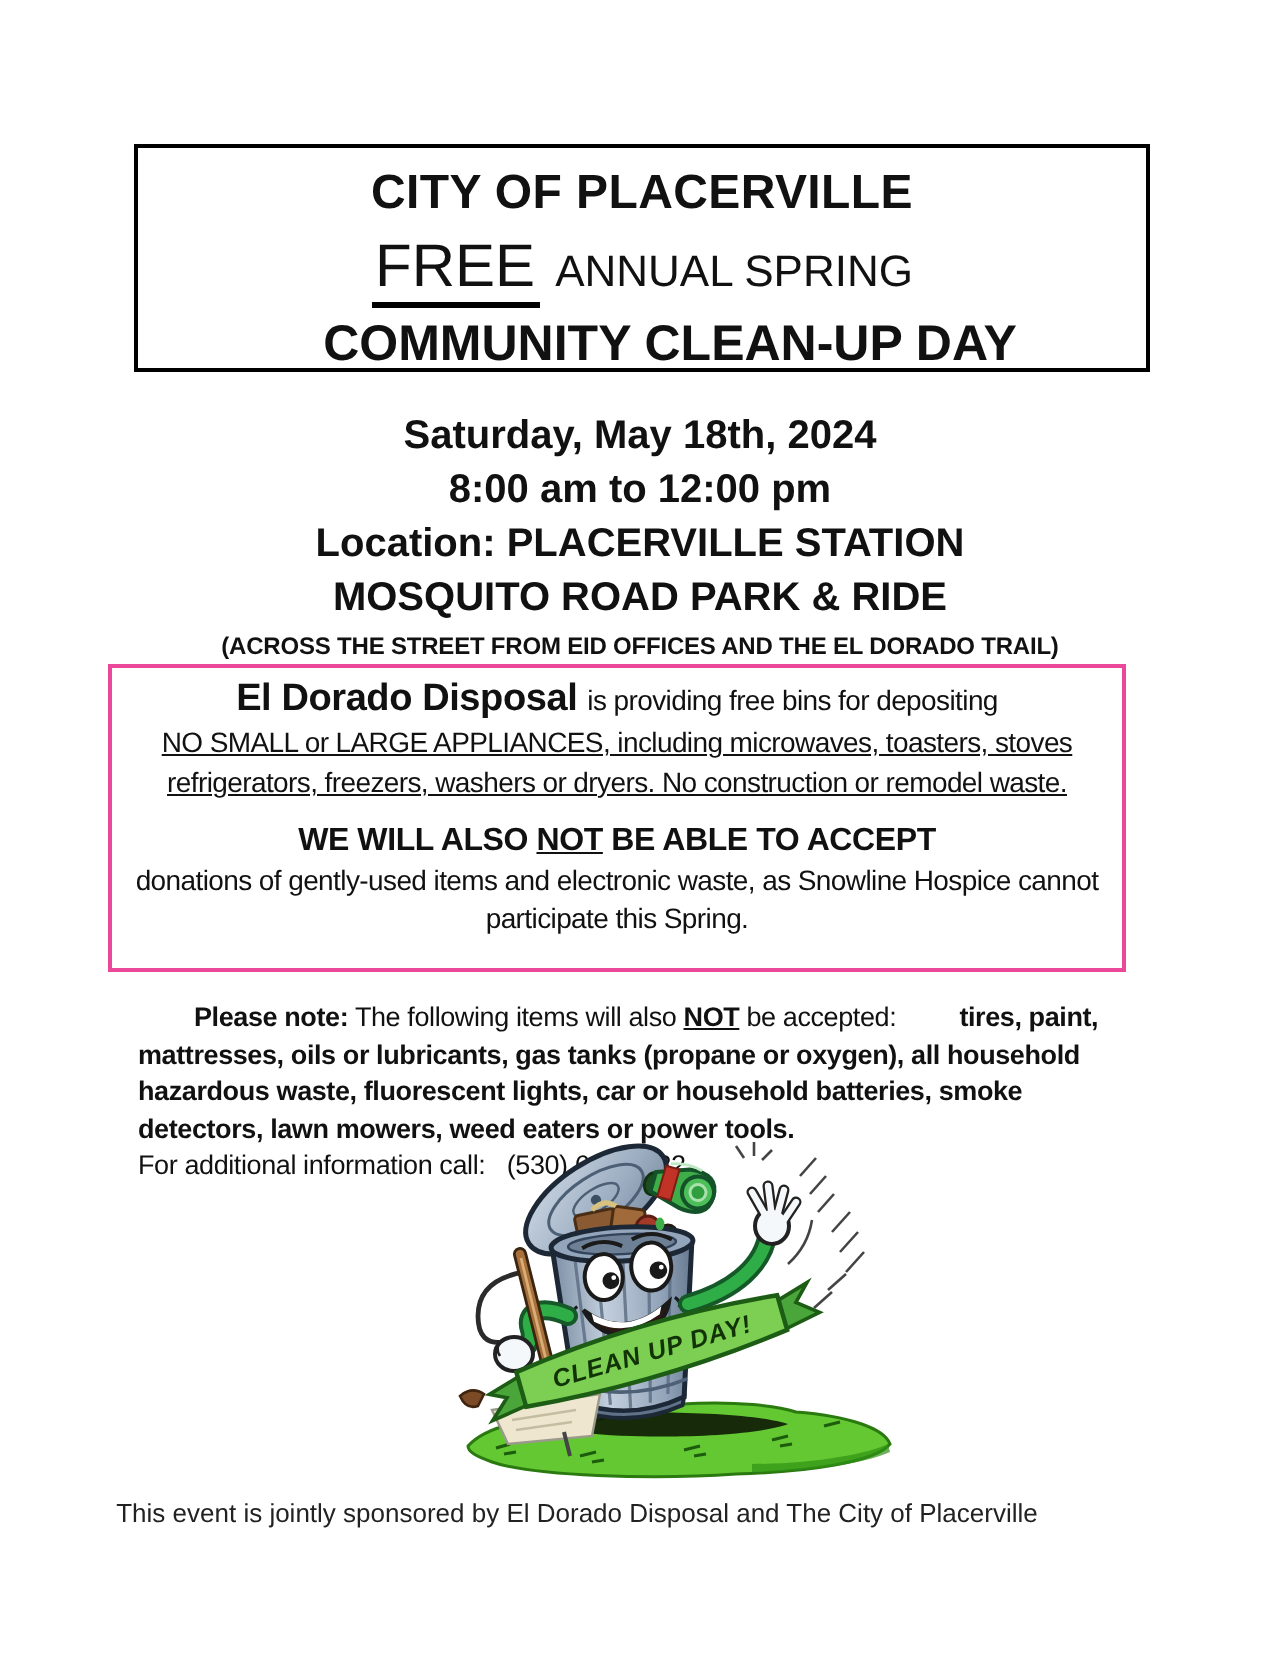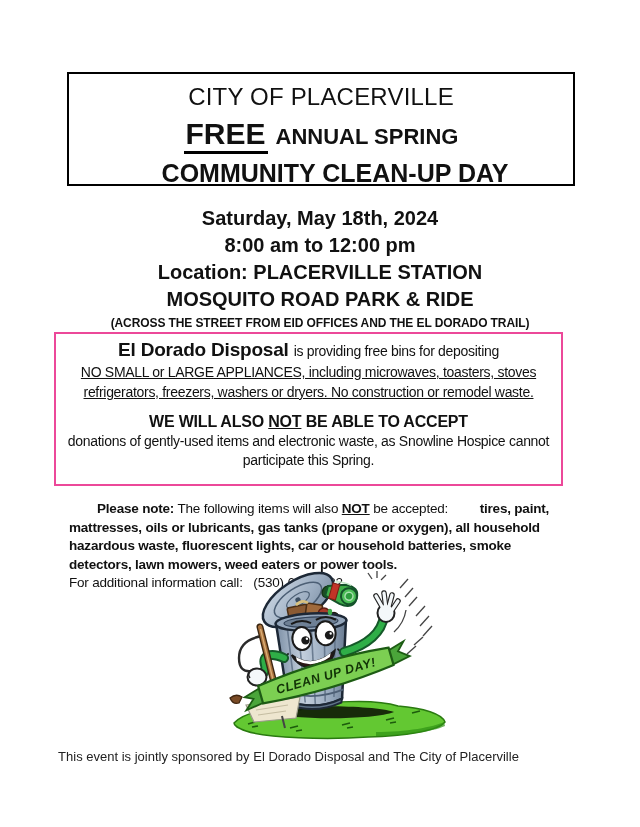--- a/index.html
+++ b/index.html
@@ -6,22 +6,22 @@
   .page {
     position:relative; width:640px; height:827px; background:#ffffff;
     font-family:"Liberation Sans", sans-serif; color:#111; overflow:hidden;
   }
 
   
   .header-box {
     position:absolute; left:67px; top:72px; width:504px; height:110px;
     border:2px solid #000; text-align:center;
   }
-  .hb1 { padding-top:6px; font-size:24px; font-weight:normal; line-height:34px; letter-spacing:0.2px; }
-  .hb2 { font-size:22px; font-weight:bold; line-height:40px; }
+  .hb1 { padding-top:6px; font-size:24px; font-weight:bold; line-height:34px; letter-spacing:0.2px; }
+  .hb2 { font-size:22px; font-weight:normal; line-height:40px; }
   .hb2 .free { font-size:30px; border-bottom:3px solid #000; padding:0 2px 1px; }
   .hb2 .rest { margin-left:8px; }
   .hb3 { font-size:25px; font-weight:bold; line-height:33px;padding-left:28px; }
 
   
   .details { position:absolute; left:0; top:205px; width:640px; text-align:center; font-weight:bold; }
   .details .d  { font-size:20px; line-height:27px; }
   .details .ds { font-size:12px; line-height:21px; letter-spacing:-0.1px; }
 
   

